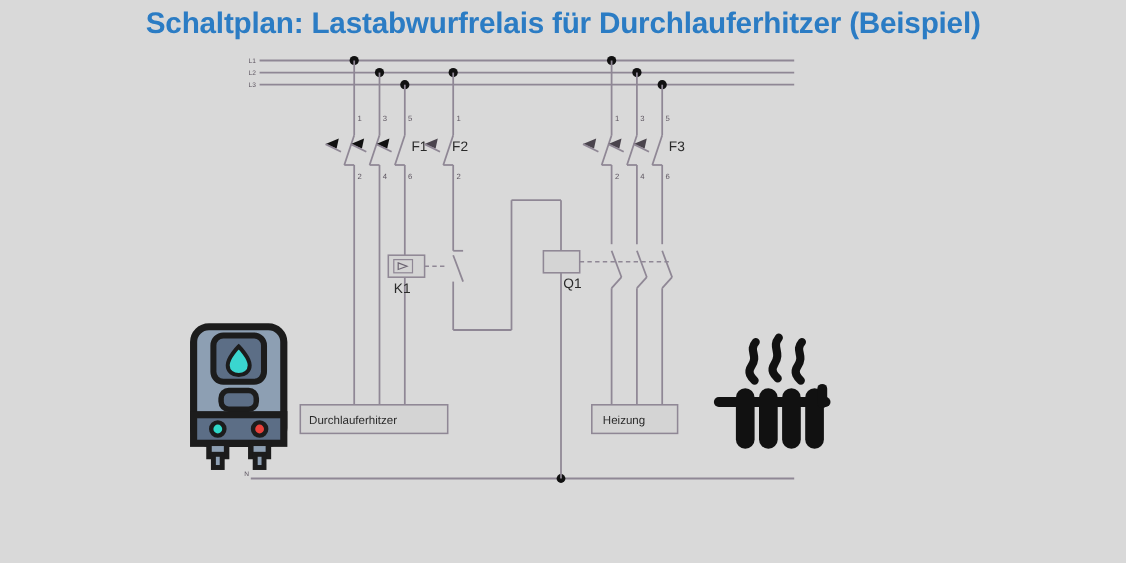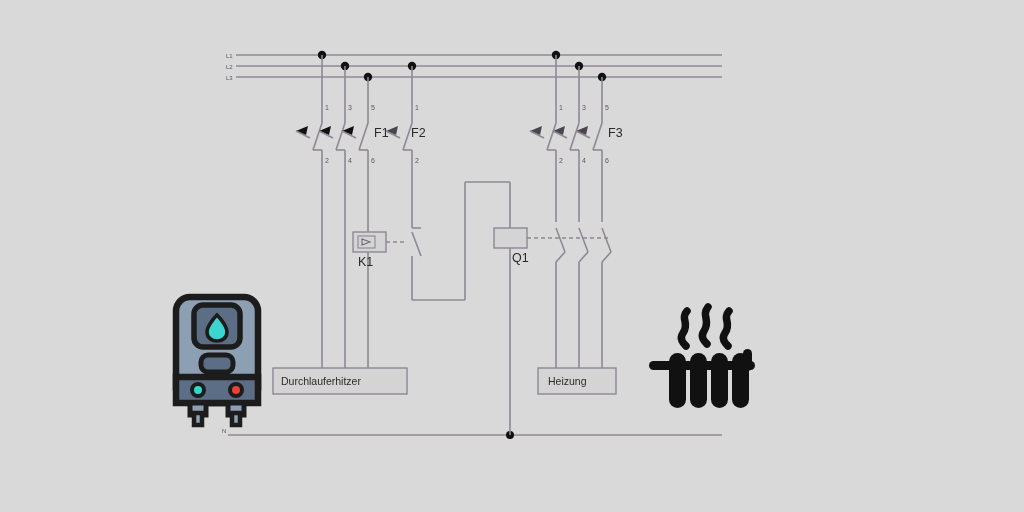--- a/index.html
+++ b/index.html
@@ -20,20 +20,21 @@
     letter-spacing:-0.2px;
     white-space:nowrap;
   }
   #schematic{position:absolute;left:0;top:0;width:1024px;height:512px;}
 </style>
 </head>
 <body>
 
 <div id="stage">
 
+  <div id="title">Schaltplan: Lastabwurfrelais für Durchlauferhitzer (Beispiel)</div>
 
   <svg id="schematic" viewBox="0 0 1024 512">
     <defs>
       <style>
         .w   { stroke:#8f8795; stroke-width:1.6; fill:none; }
         .wth { stroke:#8f8795; stroke-width:1.4; fill:none; }
         .dash{ stroke:#8f8795; stroke-width:1.4; fill:none; stroke-dasharray:4 3; }
         .dot { fill:#111111; }
         .bx  { fill:#d4d4d4; stroke:#8f8795; stroke-width:1.4; }
         .lbl { font-family:"Liberation Sans", sans-serif; font-size:12.5px; fill:#2a2a2a; }

